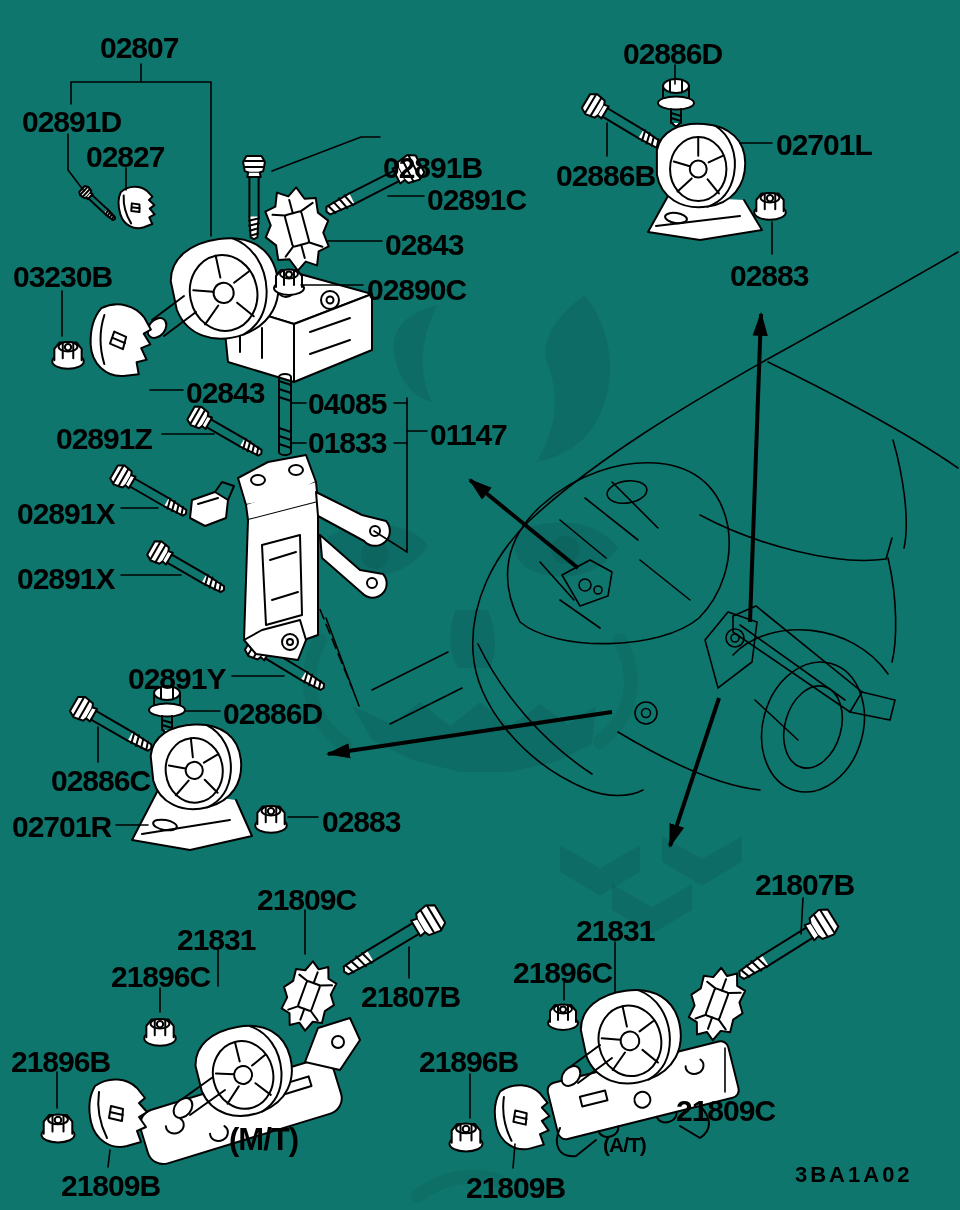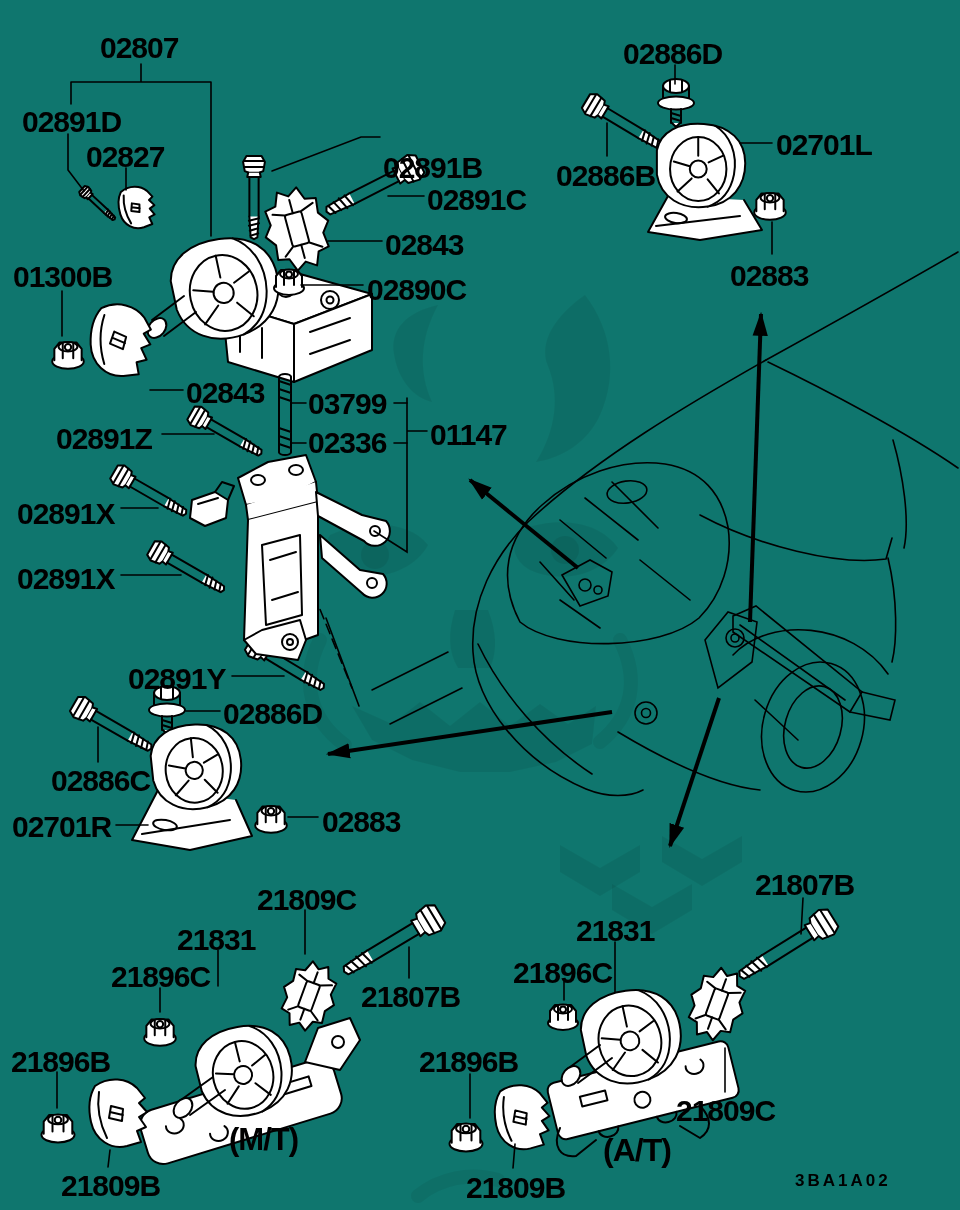--- a/index.html
+++ b/index.html
@@ -279,51 +279,51 @@
     <path class="thin" d="M470,1074 V1118"></path>
     <path class="thin" d="M725,1048 V1092"></path>
     <path class="thin" d="M515,1144 L513,1168"></path>
   </g>
 </svg>
 
 <div id="labels">
       <div class="plabel" style="left: 100px; top: 33px;">02807</div>
       <div class="plabel" style="left: 22px; top: 107px;">02891D</div>
       <div class="plabel" style="left: 86px; top: 142px;">02827</div>
-      <div class="plabel" style="left: 13px; top: 262px;">01300B</div>
+      <div class="plabel" style="left: 13px; top: 262px;">03230B</div>
       <div class="plabel" style="left: 383px; top: 123px; margin-top: 30px;">02891B</div>
       <div class="plabel" style="left: 427px; top: 185px;">02891C</div>
       <div class="plabel" style="left: 385px; top: 230px;">02843</div>
       <div class="plabel" style="left: 367px; top: 275px;">02890C</div>
       <div class="plabel" style="left: 623px; top: 39px;">02886D</div>
       <div class="plabel" style="left: 556px; top: 161px;">02886B</div>
       <div class="plabel" style="left: 776px; top: 130px;">02701L</div>
       <div class="plabel" style="left: 730px; top: 261px;">02883</div>
       <div class="plabel" style="left: 186px; top: 378px;">02843</div>
       <div class="plabel" style="left: 56px; top: 424px;">02891Z</div>
-      <div class="plabel" style="left: 308px; top: 389px;">03799</div>
-      <div class="plabel" style="left: 308px; top: 428px;">02336</div>
+      <div class="plabel" style="left: 308px; top: 389px;">04085</div>
+      <div class="plabel" style="left: 308px; top: 428px;">01833</div>
       <div class="plabel" style="left: 430px; top: 420px;">01147</div>
       <div class="plabel" style="left: 17px; top: 499px;">02891X</div>
       <div class="plabel" style="left: 17px; top: 564px;">02891X</div>
       <div class="plabel" style="left: 128px; top: 664px; text-align: center;">02891Y</div>
       <div class="plabel" style="left: 223px; top: 699px;">02886D</div>
       <div class="plabel" style="left: 51px; top: 766px;">02886C</div>
       <div class="plabel" style="left: 12px; top: 812px;">02701R</div>
       <div class="plabel" style="left: 322px; top: 807px;">02883</div>
       <div class="plabel" style="left: 257px; top: 885px;">21809C</div>
       <div class="plabel" style="left: 177px; top: 925px;">21831</div>
       <div class="plabel" style="left: 111px; top: 962px;">21896C</div>
       <div class="plabel" style="left: 361px; top: 982px;">21807B</div>
       <div class="plabel" style="left: 11px; top: 1047px;">21896B</div>
       <div class="plabel" style="left: 229px; top: 1124px; font-size: 31px;">(M/T)</div>
       <div class="plabel" style="left: 61px; top: 1171px;">21809B</div>
       <div class="plabel" style="left: 576px; top: 916px;">21831</div>
       <div class="plabel" style="left: 513px; top: 958px;">21896C</div>
       <div class="plabel" style="left: 755px; top: 870px;">21807B</div>
       <div class="plabel" style="left: 419px; top: 1047px;">21896B</div>
       <div class="plabel" style="left: 676px; top: 1096px;">21809C</div>
-      <div class="plabel" style="left: 603px; top: 1134px; font-size: 32px;">(A/T)</div>
+      <div class="plabel" style="left: 603px; top: 1134px; font-size: 21px;">(A/T)</div>
       <div class="plabel" style="left: 466px; top: 1173px;">21809B</div>
-      <div class="plabel" style="left: 795px; top: 1164px; font-size: 17px; letter-spacing: 3px; margin-top: 8px;">3BA1A02</div>
+      <div class="plabel" style="left: 795px; top: 1164px; font-size: 22px; letter-spacing: 3px;">3BA1A02</div>
     </div>
 
 </div>
 
 </body></html>

